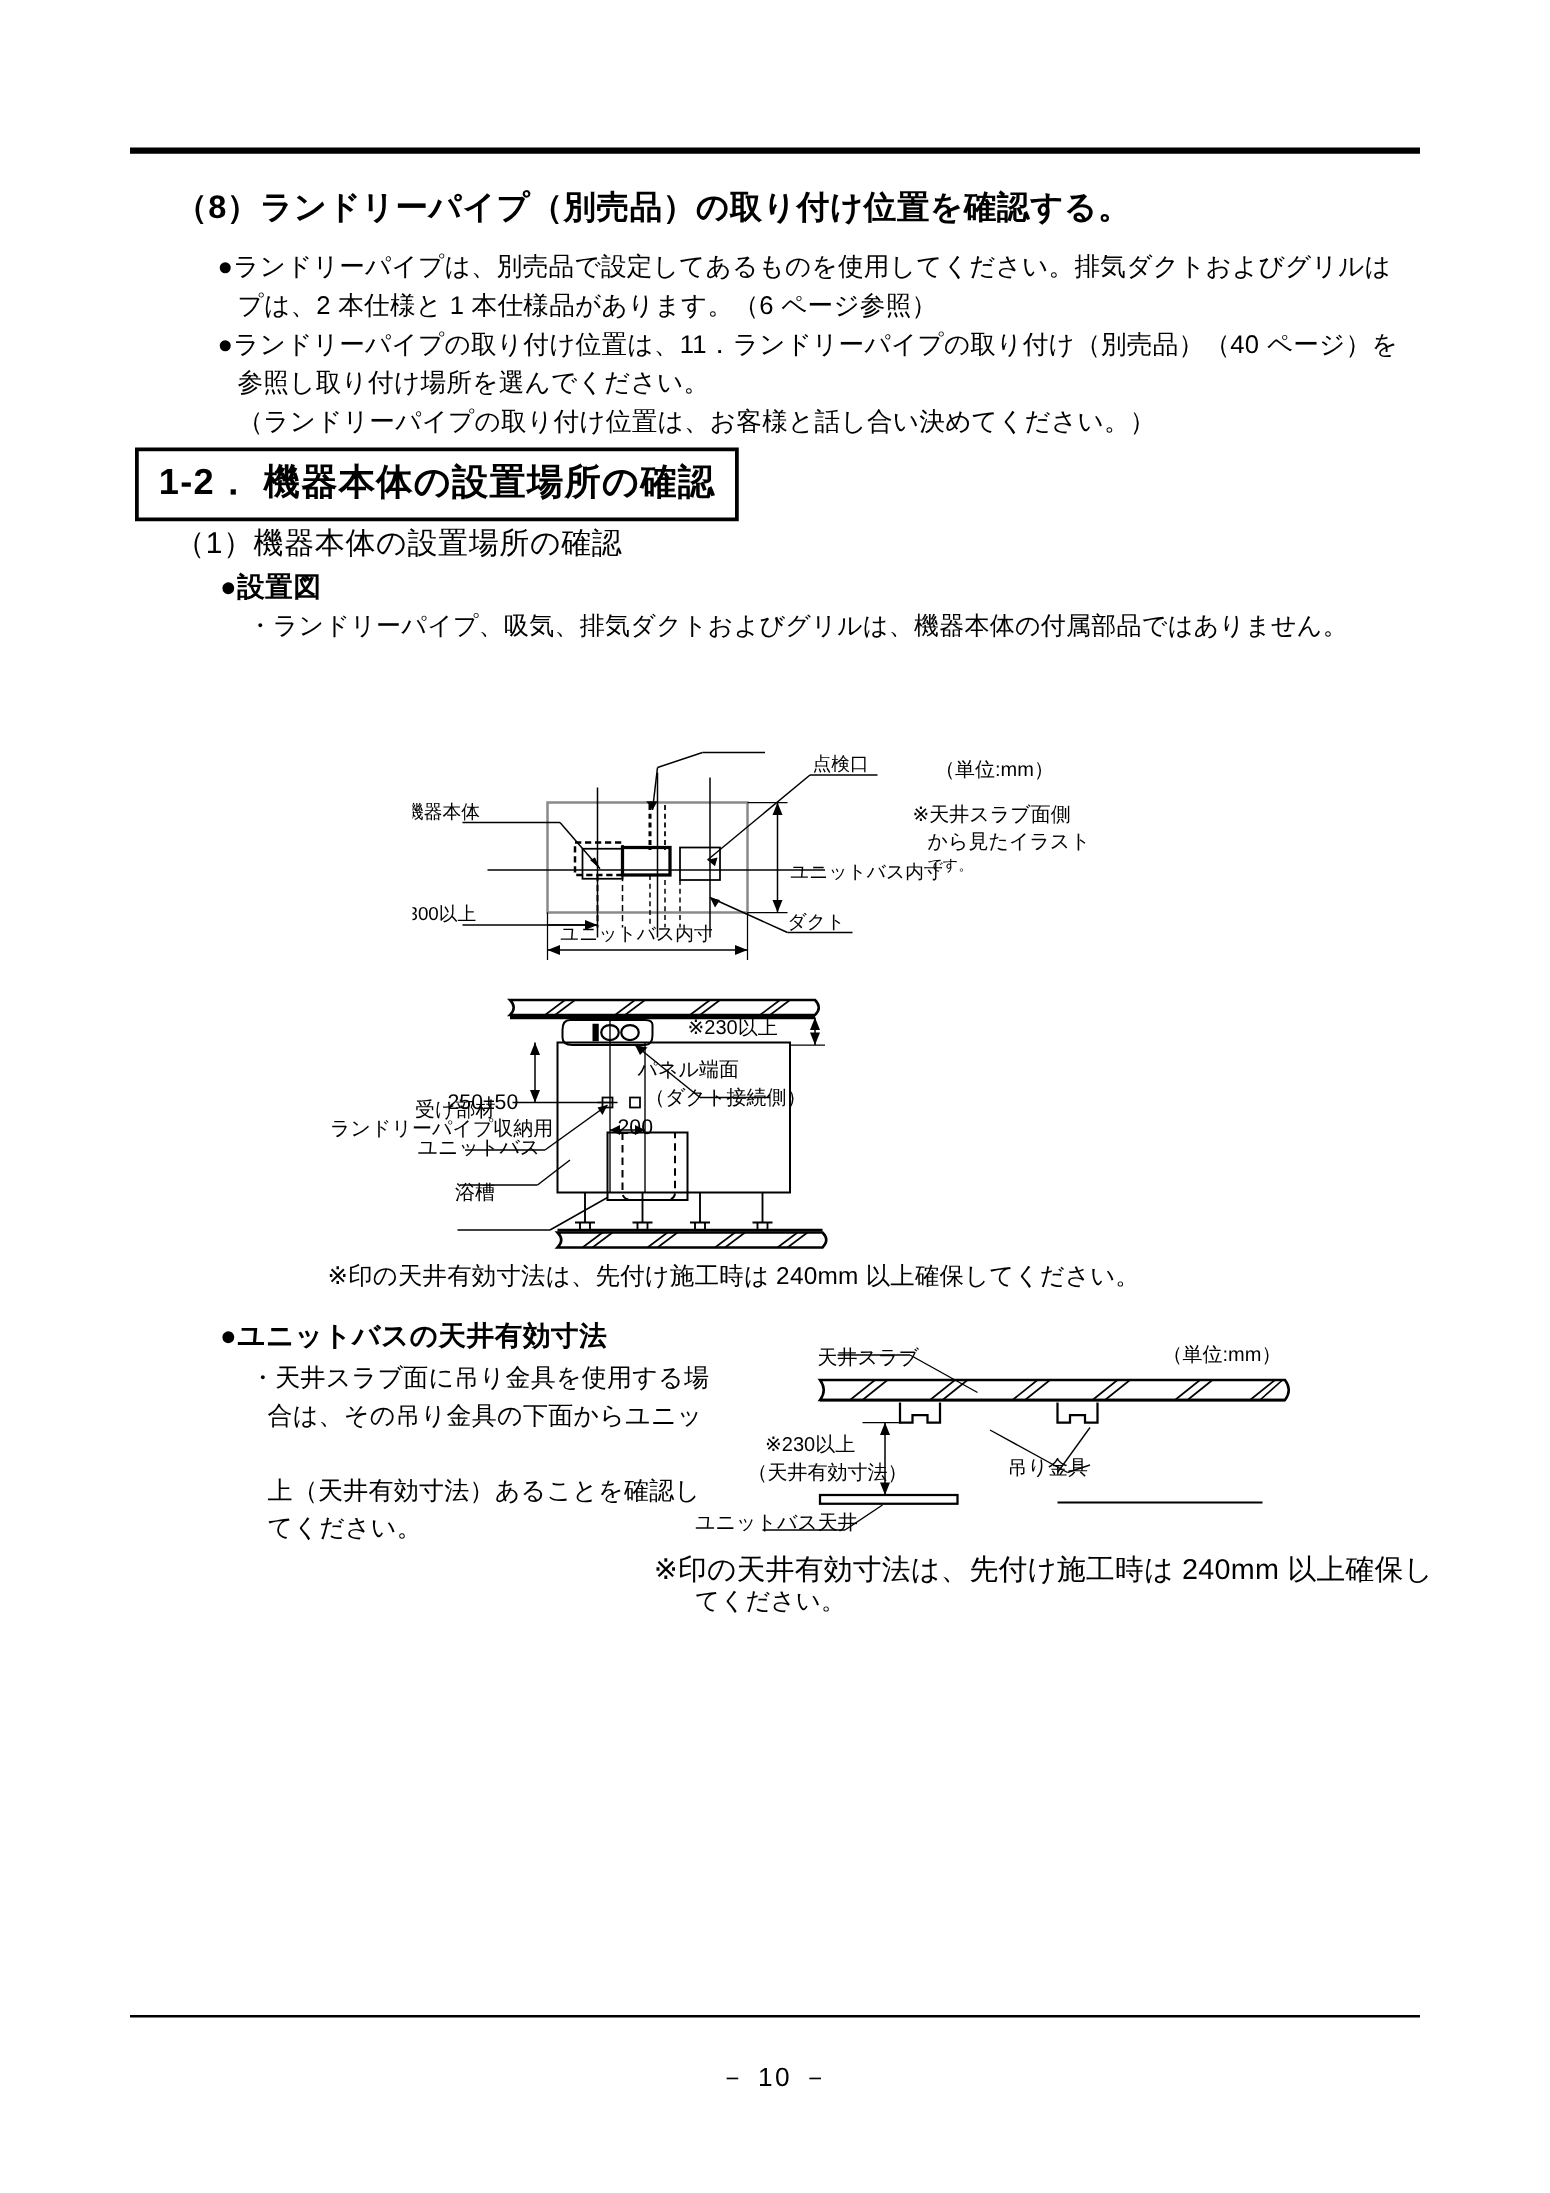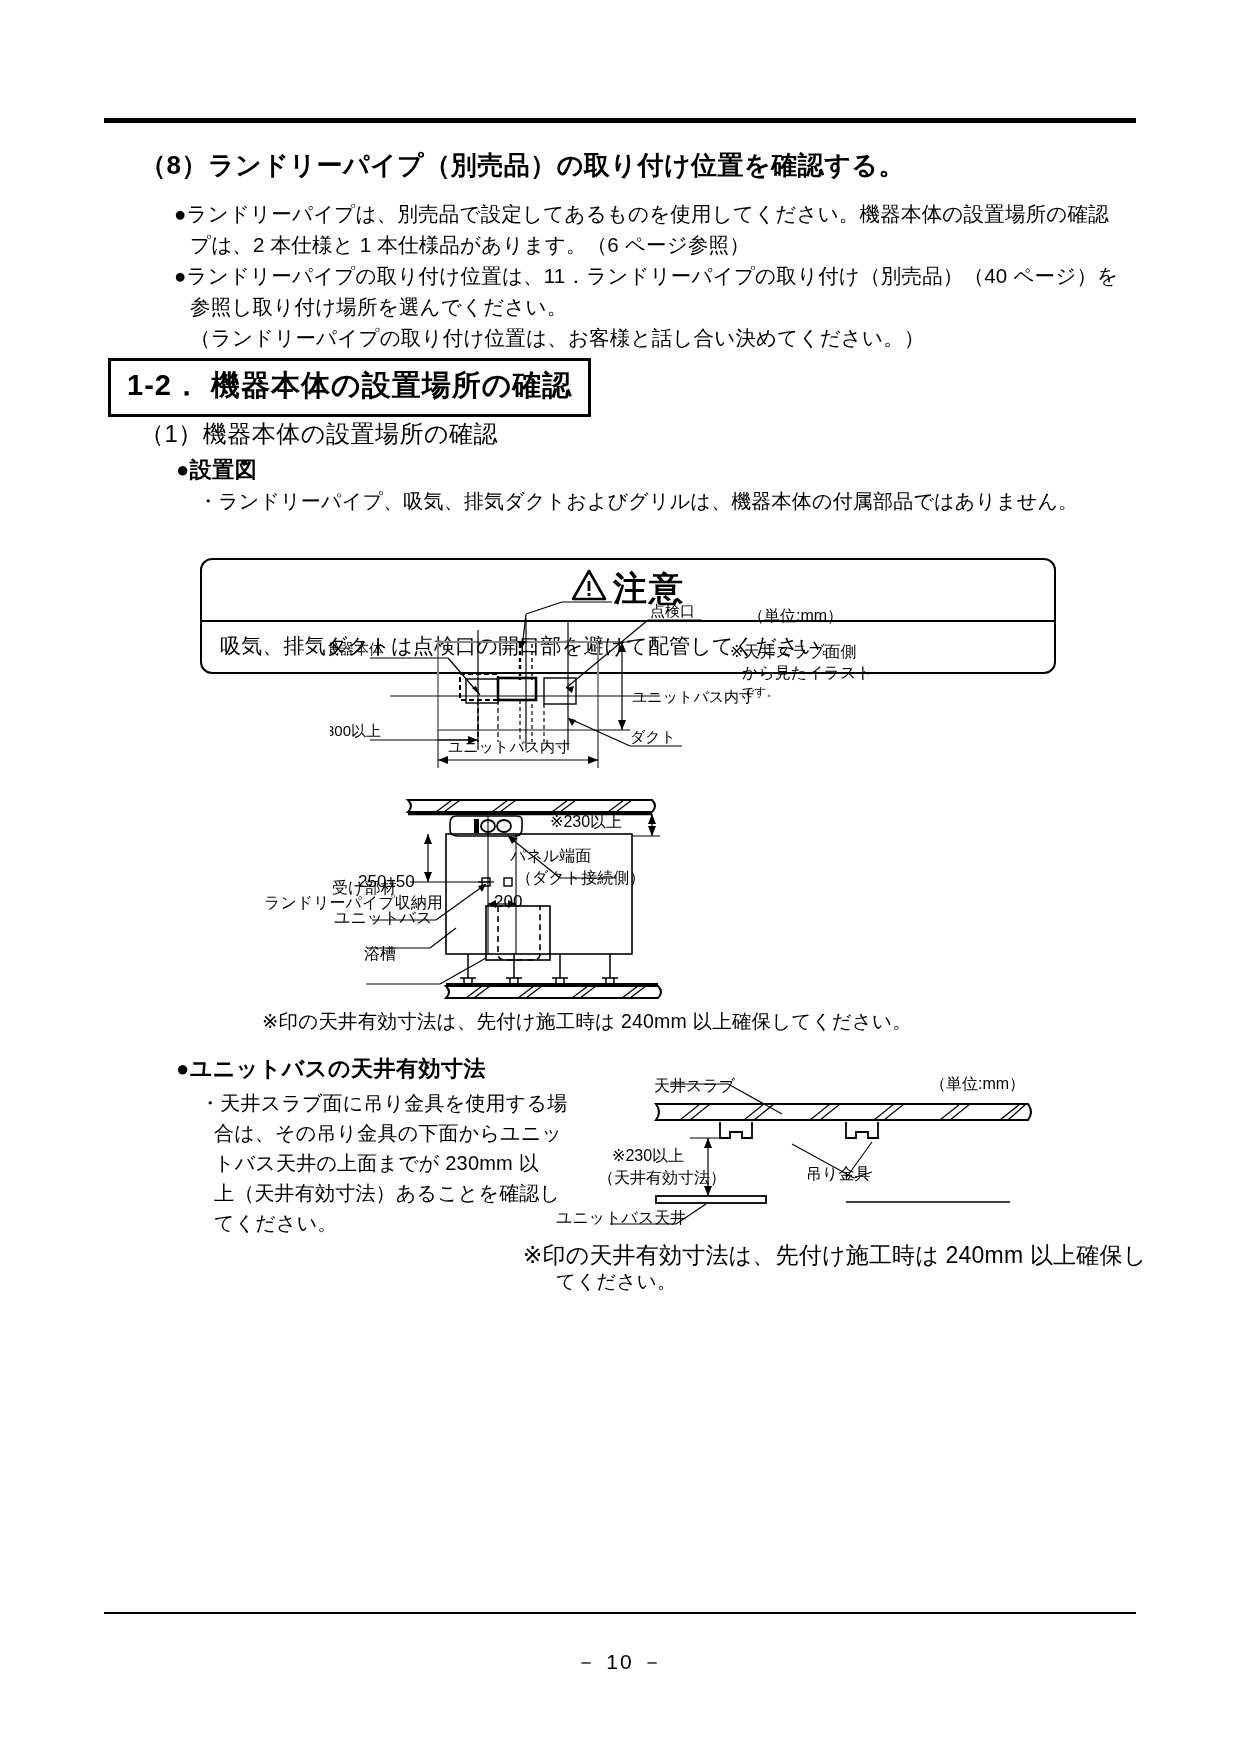--- a/index.html
+++ b/index.html
@@ -139,47 +139,34 @@
 </style>
 </head>
 <body>
 
 <div class="page">
 
   <div class="rule-top"></div>
 
   <div class="h-section" style="left:140px; top:148px;">（8）ランドリーパイプ（別売品）の取り付け位置を確認する。</div>
 
-  <div class="bullet-line" style="left:174px; top:198px;">●ランドリーパイプは、別売品で設定してあるものを使用してください。機器本体の設置場所の確認</div>
+  <div class="bullet-line" style="left:174px; top:198px;">●ランドリーパイプは、別売品で設定してあるものを使用してください。排気ダクトおよびグリルは</div>
   <div class="bullet-line" style="left:190px; top:229px;">プは、2 本仕様と 1 本仕様品があります。（6 ページ参照）</div>
   <div class="bullet-line" style="left:174px; top:260px;">●ランドリーパイプの取り付け位置は、11．ランドリーパイプの取り付け（別売品）（40 ページ）を</div>
   <div class="bullet-line" style="left:190px; top:291px;">参照し取り付け場所を選んでください。</div>
   <div class="bullet-line" style="left:190px; top:322px;">（ランドリーパイプの取り付け位置は、お客様と話し合い決めてください。）</div>
 
   <div class="boxed-title">1-2． 機器本体の設置場所の確認</div>
 
   <div class="sub-head" style="left:140px; top:418px;">（1）機器本体の設置場所の確認</div>
 
   <div class="sub-head-b" style="left:176px; top:455px;">●設置図</div>
 
   <div class="small-note" style="left:198px; top:486px;">・ランドリーパイプ、吸気、排気ダクトおよびグリルは、機器本体の付属部品ではありません。</div>
 
-  <div class="caution-box">
-    <div class="caution-head">
-      <span class="warn-tri">
-        <svg width="36" height="32" viewBox="0 0 36 32" aria-hidden="true">
-          <path d="M18 2 L34 30 L2 30 Z" fill="none" stroke="#000" stroke-width="2.6" stroke-linejoin="round"></path>
-          <rect x="16.6" y="12" width="2.8" height="10" fill="#000"></rect>
-          <rect x="16.6" y="24" width="2.8" height="3" fill="#000"></rect>
-        </svg>
-      </span>
-      <span>注意</span>
-    </div>
-    <div class="caution-body">吸気、排気ダクトは点検口の開口部を避けて配管してください。</div>
-  </div>
 
   <div class="diagram" style="left:330px; top:600px;">
     <svg width="620" height="190" viewBox="0 0 620 190">
 
       <rect x="108" y="42" width="160" height="88" fill="none" stroke="#8a8a8a" stroke-width="2"></rect>
 
       <line x1="60" y1="96" x2="330" y2="96" stroke="#000" stroke-width="1.2"></line>
 
       <line x1="148" y1="30" x2="148" y2="150" stroke="#000" stroke-width="1.2"></line>
       <line x1="196" y1="18" x2="196" y2="150" stroke="#000" stroke-width="1.2"></line>
@@ -342,21 +329,20 @@
   <div class="dg-label" style="position:absolute; left:334px; top:908px; font-size:16px;">ユニットバス</div>
   <div class="dg-label" style="position:absolute; left:364px; top:944px; font-size:16px;">浴槽</div>
   <div class="dg-label" style="position:absolute; left:494px; top:892px; font-size:17px;">200</div>
 
   <div class="small-note" style="left:262px; top:1006px; font-size:19.5px;">※印の天井有効寸法は、先付け施工時は 240mm 以上確保してください。</div>
 
   <div class="sub-head-b" style="left:176px; top:1054px;">●ユニットバスの天井有効寸法</div>
 
   <div class="small-note" style="left:200px; top:1088px;">・天井スラブ面に吊り金具を使用する場</div>
   <div class="small-note" style="left:214px; top:1118px;">合は、その吊り金具の下面からユニッ</div>
-  <div class="small-note" style="left:214px; top:1148px;">トバス天井の上面までが 230mm 以</div>
   <div class="small-note" style="left:214px; top:1178px;">上（天井有効寸法）あることを確認し</div>
   <div class="small-note" style="left:214px; top:1208px;">てください。</div>
 
   <div class="diagram" style="left:610px; top:1068px;">
     <svg width="460" height="170" viewBox="0 0 460 170">
 
       <g>
         <path d="M46 36 Q52 44 46 52 L418 52 Q424 44 418 36 Z" fill="#fff" stroke="#000" stroke-width="2"></path>
         <line x1="70" y1="52" x2="90" y2="36" stroke="#000" stroke-width="1.3"></line>
         <line x1="80" y1="52" x2="100" y2="36" stroke="#000" stroke-width="1.3"></line>

